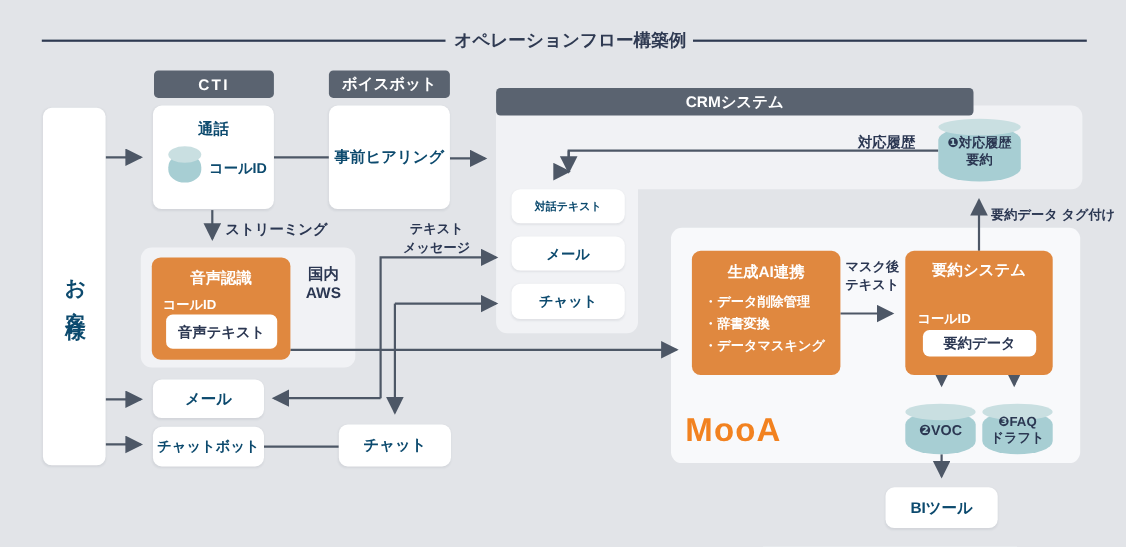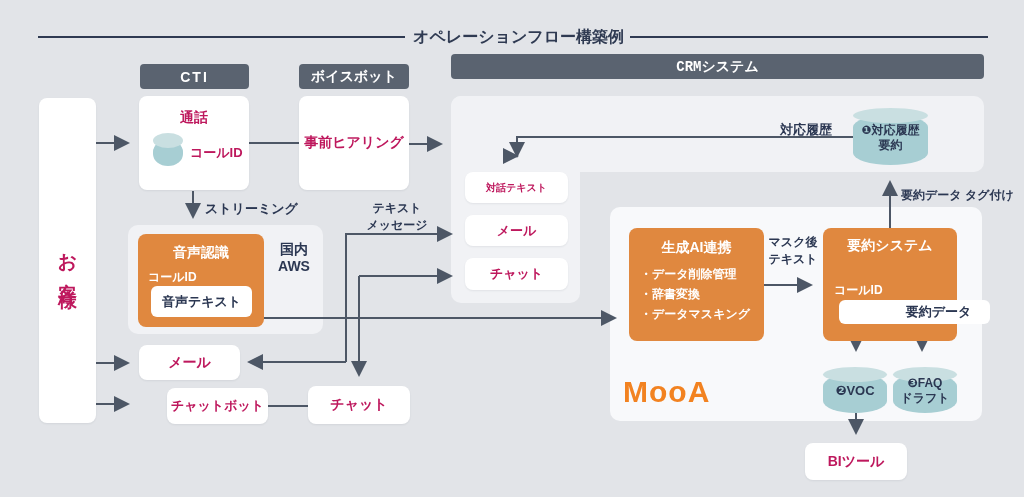--- a/index.html
+++ b/index.html
@@ -10,21 +10,21 @@
   .title{position:absolute;font-size:16px;font-weight:bold;color:#2f3a52;white-space:nowrap;}
   
   .hdr{position:absolute;background:#5a6370;color:#fff;font-size:14px;font-weight:bold;
        border-radius:4px;display:flex;align-items:center;justify-content:center;white-space:nowrap;}
   
   .panel{position:absolute;background:#f1f2f5;border-radius:10px;}
   .panel.lighter{background:#f8f9fb;}
   
   .box{position:absolute;background:#ffffff;border-radius:8px;box-shadow:0 1px 2px rgba(40,50,70,.08);
        display:flex;align-items:center;justify-content:center;font-size:14px;font-weight:bold;
-       color:#be185d;white-space:nowrap;z-index:3;}
+       color:#0c4a6e;white-space:nowrap;z-index:3;}
   .box.plain{display:block;}
   
   .obox{position:absolute;background:#e0883f;border-radius:8px;color:#fff;z-index:3;}
   .obox .otitle{position:absolute;left:0;right:0;text-align:center;font-size:14px;font-weight:bold;line-height:19px;}
   .obox .osub{position:absolute;font-size:12px;font-weight:bold;color:#fff;}
   .obox .inner{position:absolute;background:#fff;border-radius:6px;color:#2b3752;font-size:13px;font-weight:bold;
        display:flex;align-items:center;justify-content:center;white-space:nowrap;}
   .obullets{position:absolute;font-size:12px;font-weight:bold;line-height:20px;color:#fff;white-space:nowrap;}
   .obullets span{display:block;}
   
@@ -76,21 +76,21 @@
       <path d="M890 228 V182" marker-end="url(#ah)"></path>
       <path d="M764 285 H811" marker-end="url(#ah)"></path>
       <path d="M856 341 V350" marker-end="url(#ah)"></path>
       <path d="M922 341 V350" marker-end="url(#ah)"></path>
       <path d="M856 413 V433" marker-end="url(#ah)"></path>
     </g>
   </svg>
 
   <div class="hdr" style="left:140px;top:64px;width:109px;height:25px;letter-spacing:2px;">CTI</div>
   <div class="hdr" style="left:299px;top:64px;width:110px;height:25px;">ボイスボット</div>
-  <div class="hdr" style="left:451px;top:54px;width:533px;height:25px;font-family:Liberation Mono, monospace;">CRMシステム</div>
+  <div class="hdr" style="left:451px;top:80px;width:434px;height:25px;">CRMシステム</div>
 
   <div class="box" style="left:39px;top:98px;width:57px;height:325px;">
     <span class="vert">お客様</span>
   </div>
 
   <div class="box plain" style="left:139px;top:96px;width:110px;height:94px;">
     <div style="position:absolute;left:0;right:0;top:13px;text-align:center;">通話</div>
     <div class="cyl" style="left:14px;top:44px;width:30px;height:26px;"></div>
     <div style="position:absolute;left:51px;top:48px;font-size:13px;">コールID</div>
   </div>
@@ -123,21 +123,21 @@
   <div class="box" style="left:465px;top:215px;width:103px;height:31px;font-size:13px;">
     <span>メール</span>
   </div>
   <div class="box" style="left:465px;top:258px;width:103px;height:32px;font-size:13px;">
     <span>チャット</span>
   </div>
 
   <div class="box" style="left:139px;top:345px;width:101px;height:35px;">
     <span>メール</span>
   </div>
-  <div class="box" style="left:139px;top:388px;width:101px;height:36px;font-size:13px;margin-left:28px;">
+  <div class="box" style="left:139px;top:388px;width:101px;height:36px;font-size:13px;">
     <span>チャットボット</span>
   </div>
   <div class="box" style="left:308px;top:386px;width:102px;height:38px;">
     <span>チャット</span>
   </div>
 
 
   <div class="obox" style="left:629px;top:228px;width:135px;height:113px;">
     <div class="otitle" style="top:10px;">生成AI連携</div>
     <div class="obullets" style="left:11px;top:36px;">
@@ -148,21 +148,21 @@
   </div>
 
   <div class="lbl center" style="left:765px;top:234px;width:56px;">
     <span>マスク後</span><br>
     <span>テキスト</span>
   </div>
 
   <div class="obox" style="left:823px;top:228px;width:134px;height:113px;">
     <div class="otitle" style="top:8px;">要約システム</div>
     <div class="osub" style="left:11px;top:54px;">コールID</div>
-    <div class="inner" style="left:16px;top:72px;width:103px;height:24px;padding-left:48px;">要約データ</div>
+    <div class="inner" style="left:16px;top:72px;width:103px;height:24px;">要約データ</div>
   </div>
 
   <div class="lbl" style="left:780px;top:121px;font-size:13px;">対応履歴</div>
   <div class="cyl" style="left:853px;top:115px;width:75px;height:50px;">
     <span class="ctext" style="font-size:12px;padding-top:8px;line-height:15px;">
       <span>❶対応履歴</span><br>
       <span>要約</span>
     </span>
   </div>
 

